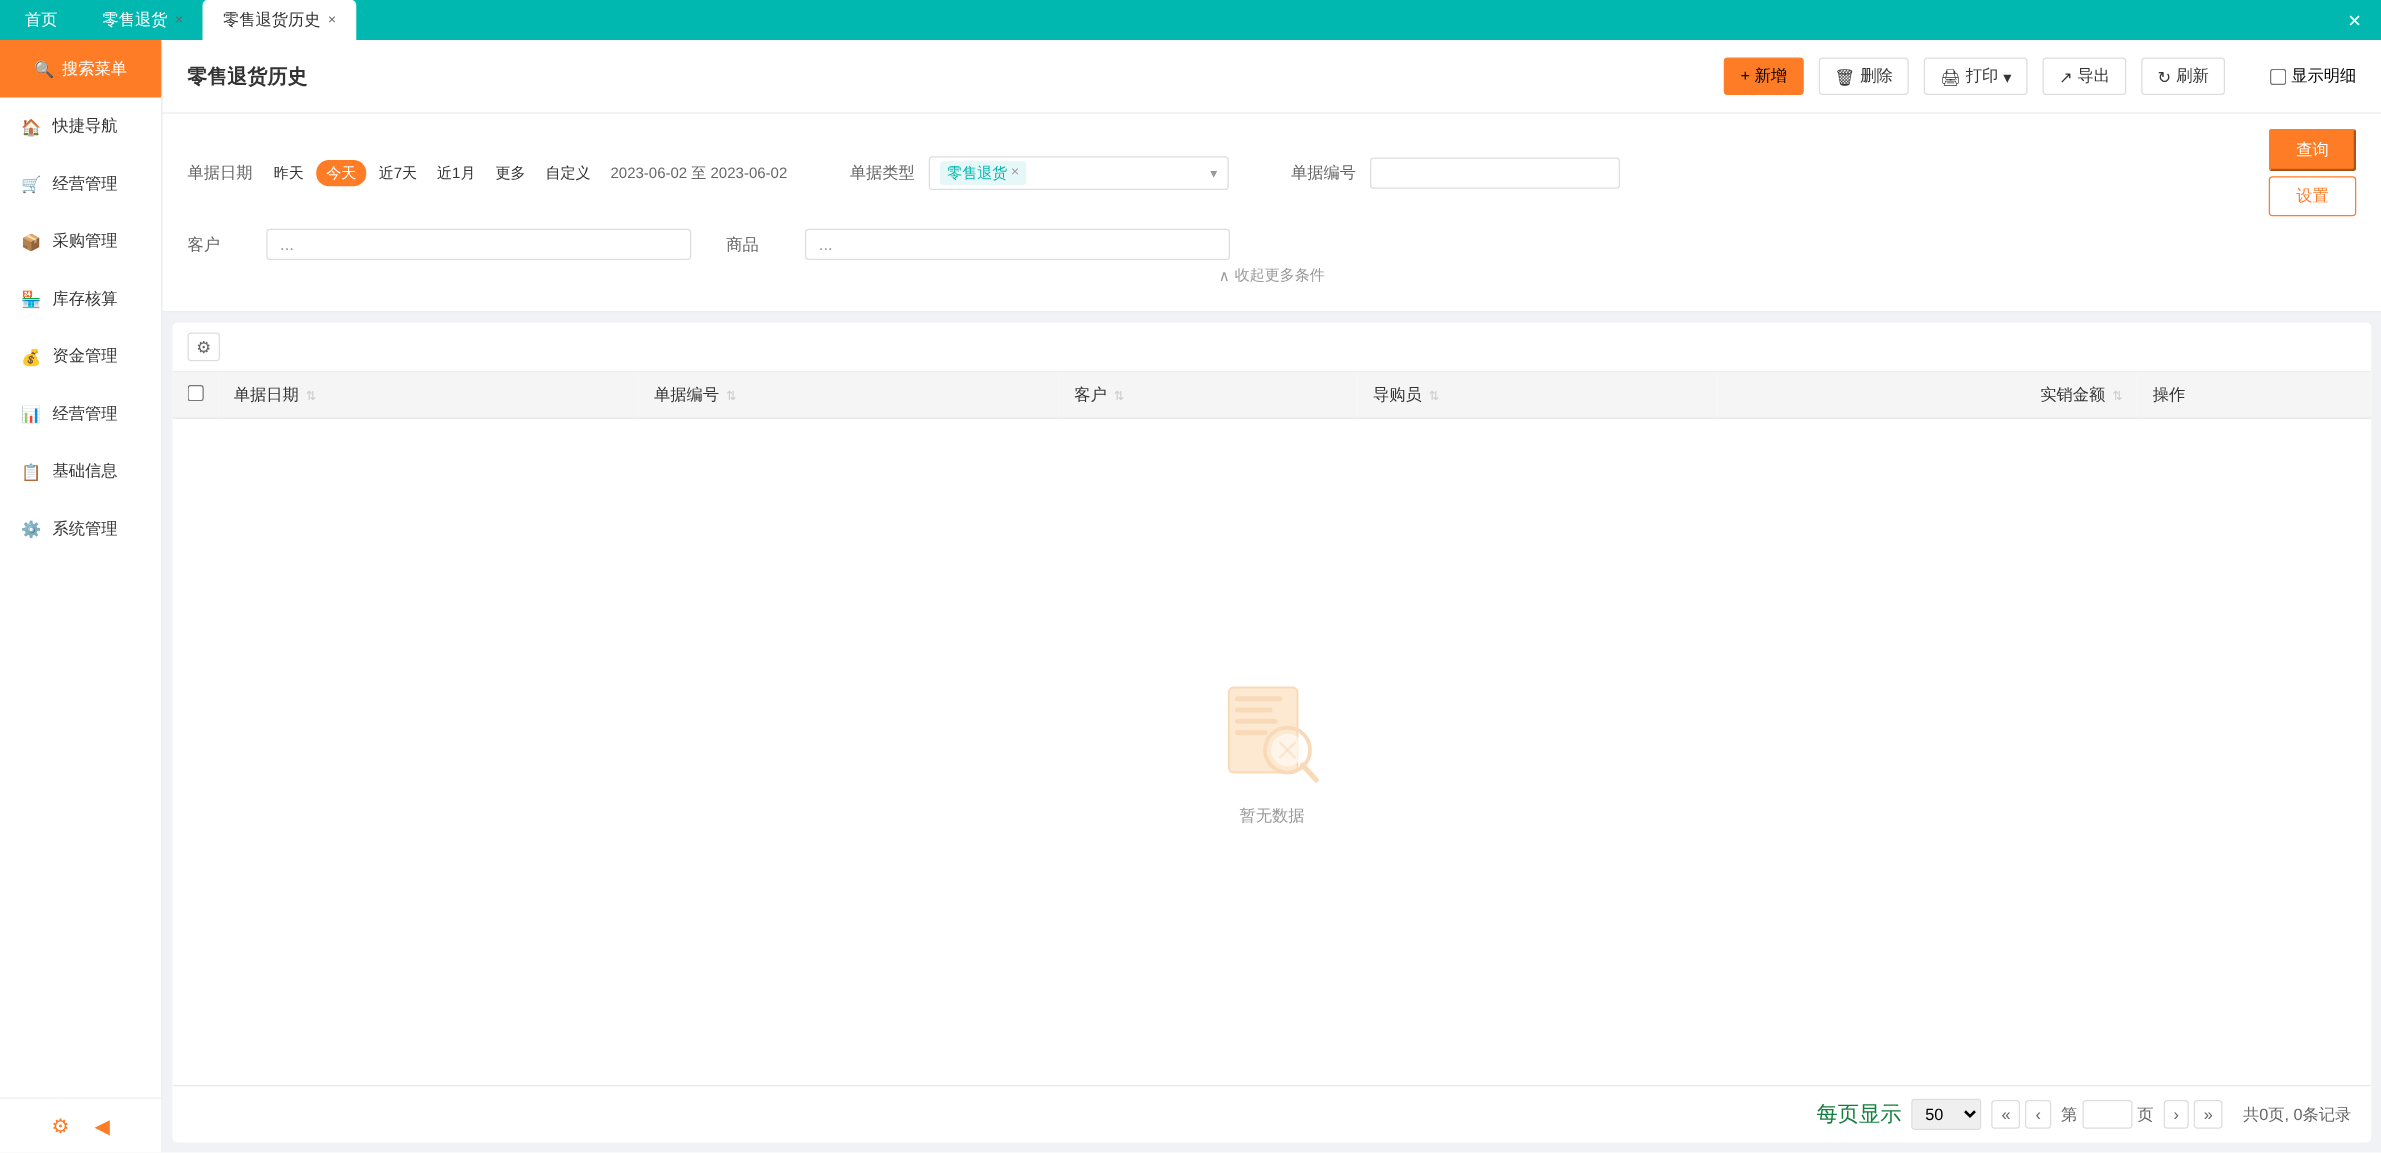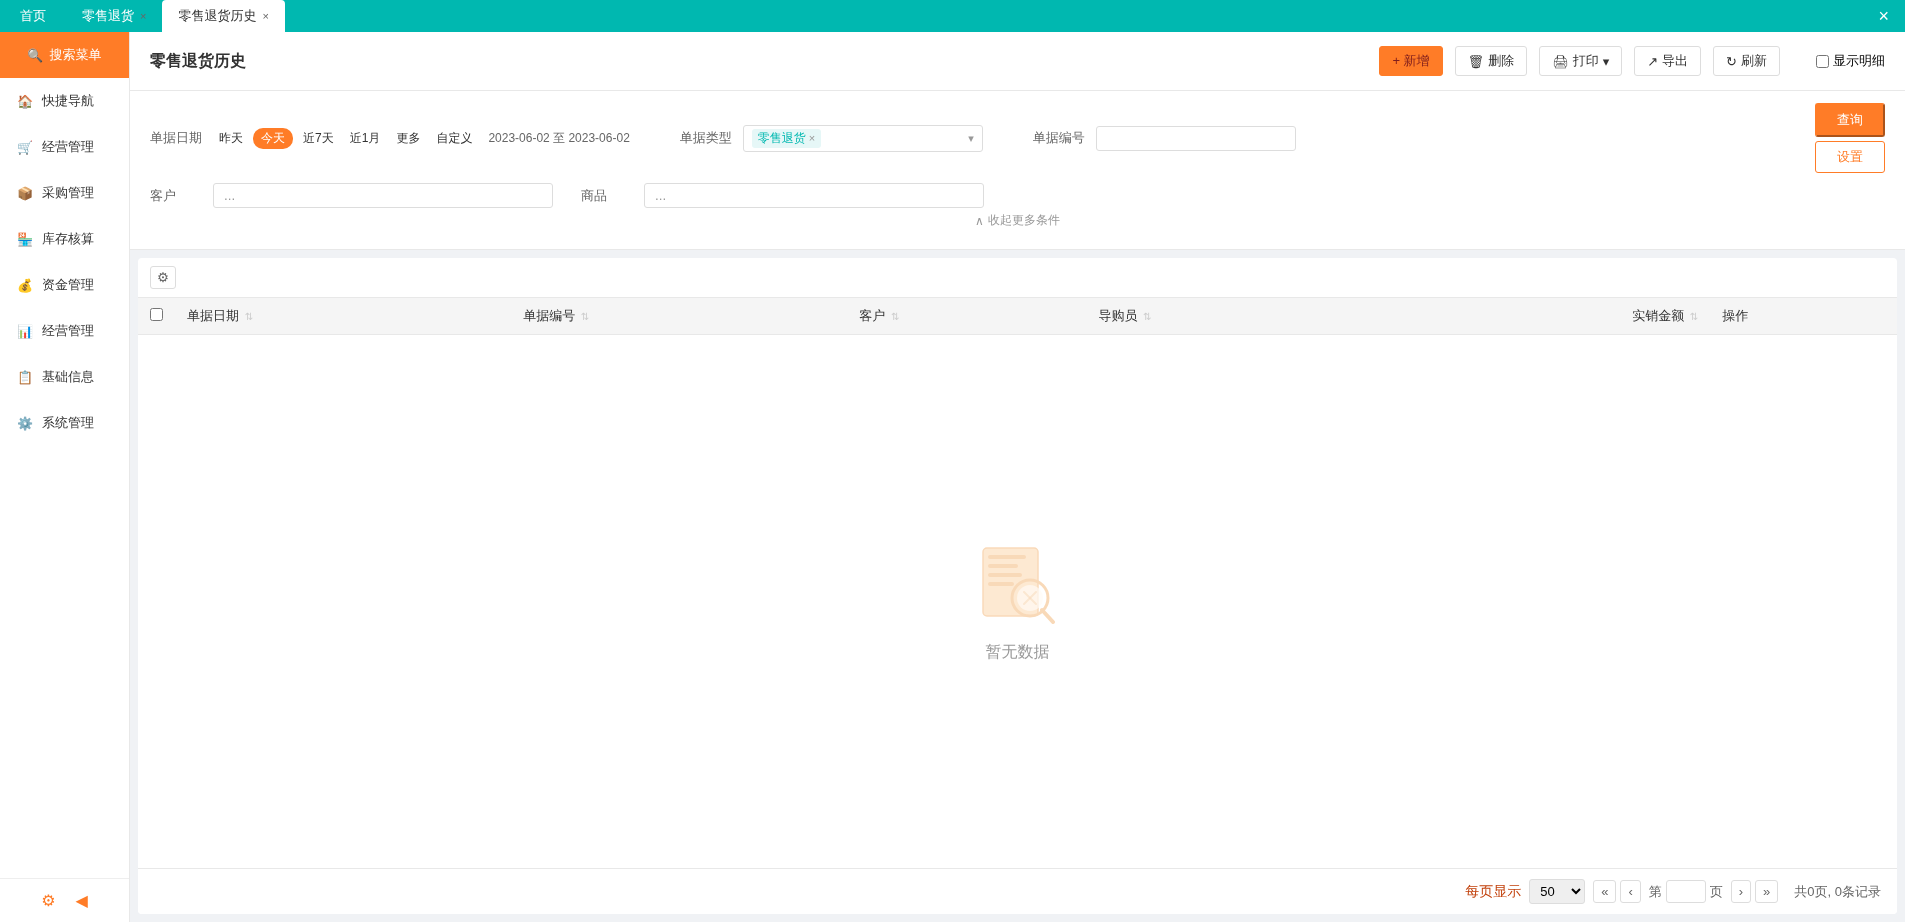--- a/index.html
+++ b/index.html
@@ -24,21 +24,21 @@
     .sidebar-item .icon { width: 18px; height: 18px; display: flex; align-items: center; justify-content: center; flex-shrink: 0; }
     .sidebar-bottom { height: 44px; background: #fff; border-top: 1px solid #eee; display: flex; align-items: center; justify-content: center; gap: 20px; }
     .sidebar-bottom .icon-btn { cursor: pointer; color: #ff7c27; font-size: 16px; }
 
     
     .content { flex: 1; display: flex; flex-direction: column; overflow: hidden; background: #f0f2f5; }
     .page-header { background: #fff; padding: 14px 20px 0; display: flex; align-items: center; justify-content: space-between; flex-shrink: 0; border-bottom: 1px solid #e8e8e8; }
     .page-title { font-size: 16px; font-weight: bold; color: #333; padding-bottom: 14px; }
     .header-actions { display: flex; align-items: center; gap: 12px; padding-bottom: 14px; }
     .btn { display: flex; align-items: center; gap: 4px; padding: 5px 12px; border-radius: 3px; cursor: pointer; font-size: 13px; border: 1px solid #ddd; background: #fff; color: #333; }
-    .btn-primary { background: #ff7c27; border-color: #ff7c27; color: #7f1d1d; }
+    .btn-primary { background: #ff7c27; border-color: #ff7c27; color: #000000; }
     .btn-query { background: #ff7c27; border-color: #ff7c27; color: #fff; padding: 6px 20px; border-radius: 3px; cursor: pointer; font-size: 13px; }
     .btn-settings { background: #fff; border: 1px solid #ff7c27; color: #ff7c27; padding: 6px 20px; border-radius: 3px; cursor: pointer; font-size: 13px; }
 
     
     .filter-area { background: #fff; padding: 12px 20px; flex-shrink: 0; border-bottom: 1px solid #e8e8e8; }
     .filter-row { display: flex; align-items: center; gap: 20px; margin-bottom: 10px; flex-wrap: wrap; }
     .filter-item { display: flex; align-items: center; gap: 8px; }
     .filter-label { color: #666; font-size: 13px; white-space: nowrap; min-width: 55px; }
     .date-shortcuts { display: flex; align-items: center; gap: 4px; }
     .date-btn { padding: 2px 6px; cursor: pointer; color: #333; font-size: 12px; border-radius: 2px; }
@@ -58,25 +58,25 @@
     .table-container { flex: 1; overflow: auto; background: #fff; margin: 8px; border-radius: 4px; display: flex; flex-direction: column; }
     .table-toolbar { padding: 8px 12px; display: flex; align-items: center; border-bottom: 1px solid #e8e8e8; }
     .settings-icon-btn { border: 1px solid #ddd; border-radius: 3px; padding: 3px 6px; cursor: pointer; color: #666; background: #fff; }
     table { width: 100%; border-collapse: collapse; font-size: 13px; }
     thead tr { background: #f5f5f5; }
     th { padding: 9px 12px; text-align: left; color: #333; font-weight: normal; border-bottom: 1px solid #e8e8e8; white-space: nowrap; }
     th.sortable { cursor: pointer; }
     th .sort-arrows { color: #ccc; font-size: 10px; margin-left: 2px; }
     .checkbox-cell { width: 30px; }
     .empty-area { flex: 1; display: flex; flex-direction: column; align-items: center; justify-content: center; padding: 40px; }
-    .empty-text { color: #999; font-size: 16px; margin-top: 12px; }
+    .empty-text { color: #999; font-size: 13px; margin-top: 12px; }
 
     
     .pagination { display: flex; align-items: center; justify-content: flex-end; padding: 10px 16px; border-top: 1px solid #e8e8e8; gap: 8px; flex-shrink: 0; background: #fff; }
-    .page-size-label { color: #c2410c; font-size: 14px; }
+    .page-size-label { color: #15803d; font-size: 17px; }
     .page-size-select { border: 1px solid #ddd; border-radius: 3px; padding: 3px 6px; font-size: 13px; cursor: pointer; }
     .page-nav { display: flex; align-items: center; gap: 4px; }
     .page-nav-btn { border: 1px solid #ddd; border-radius: 3px; padding: 3px 7px; cursor: pointer; background: #fff; color: #666; font-size: 13px; }
     .page-info { font-size: 13px; color: #666; display: flex; align-items: center; gap: 4px; }
     .page-input { border: 1px solid #ddd; border-radius: 3px; padding: 3px 6px; width: 40px; text-align: center; font-size: 13px; }
     .total-info { color: #666; font-size: 13px; margin-left: 8px; }
 
     
     .empty-svg { opacity: 0.6; }
 

